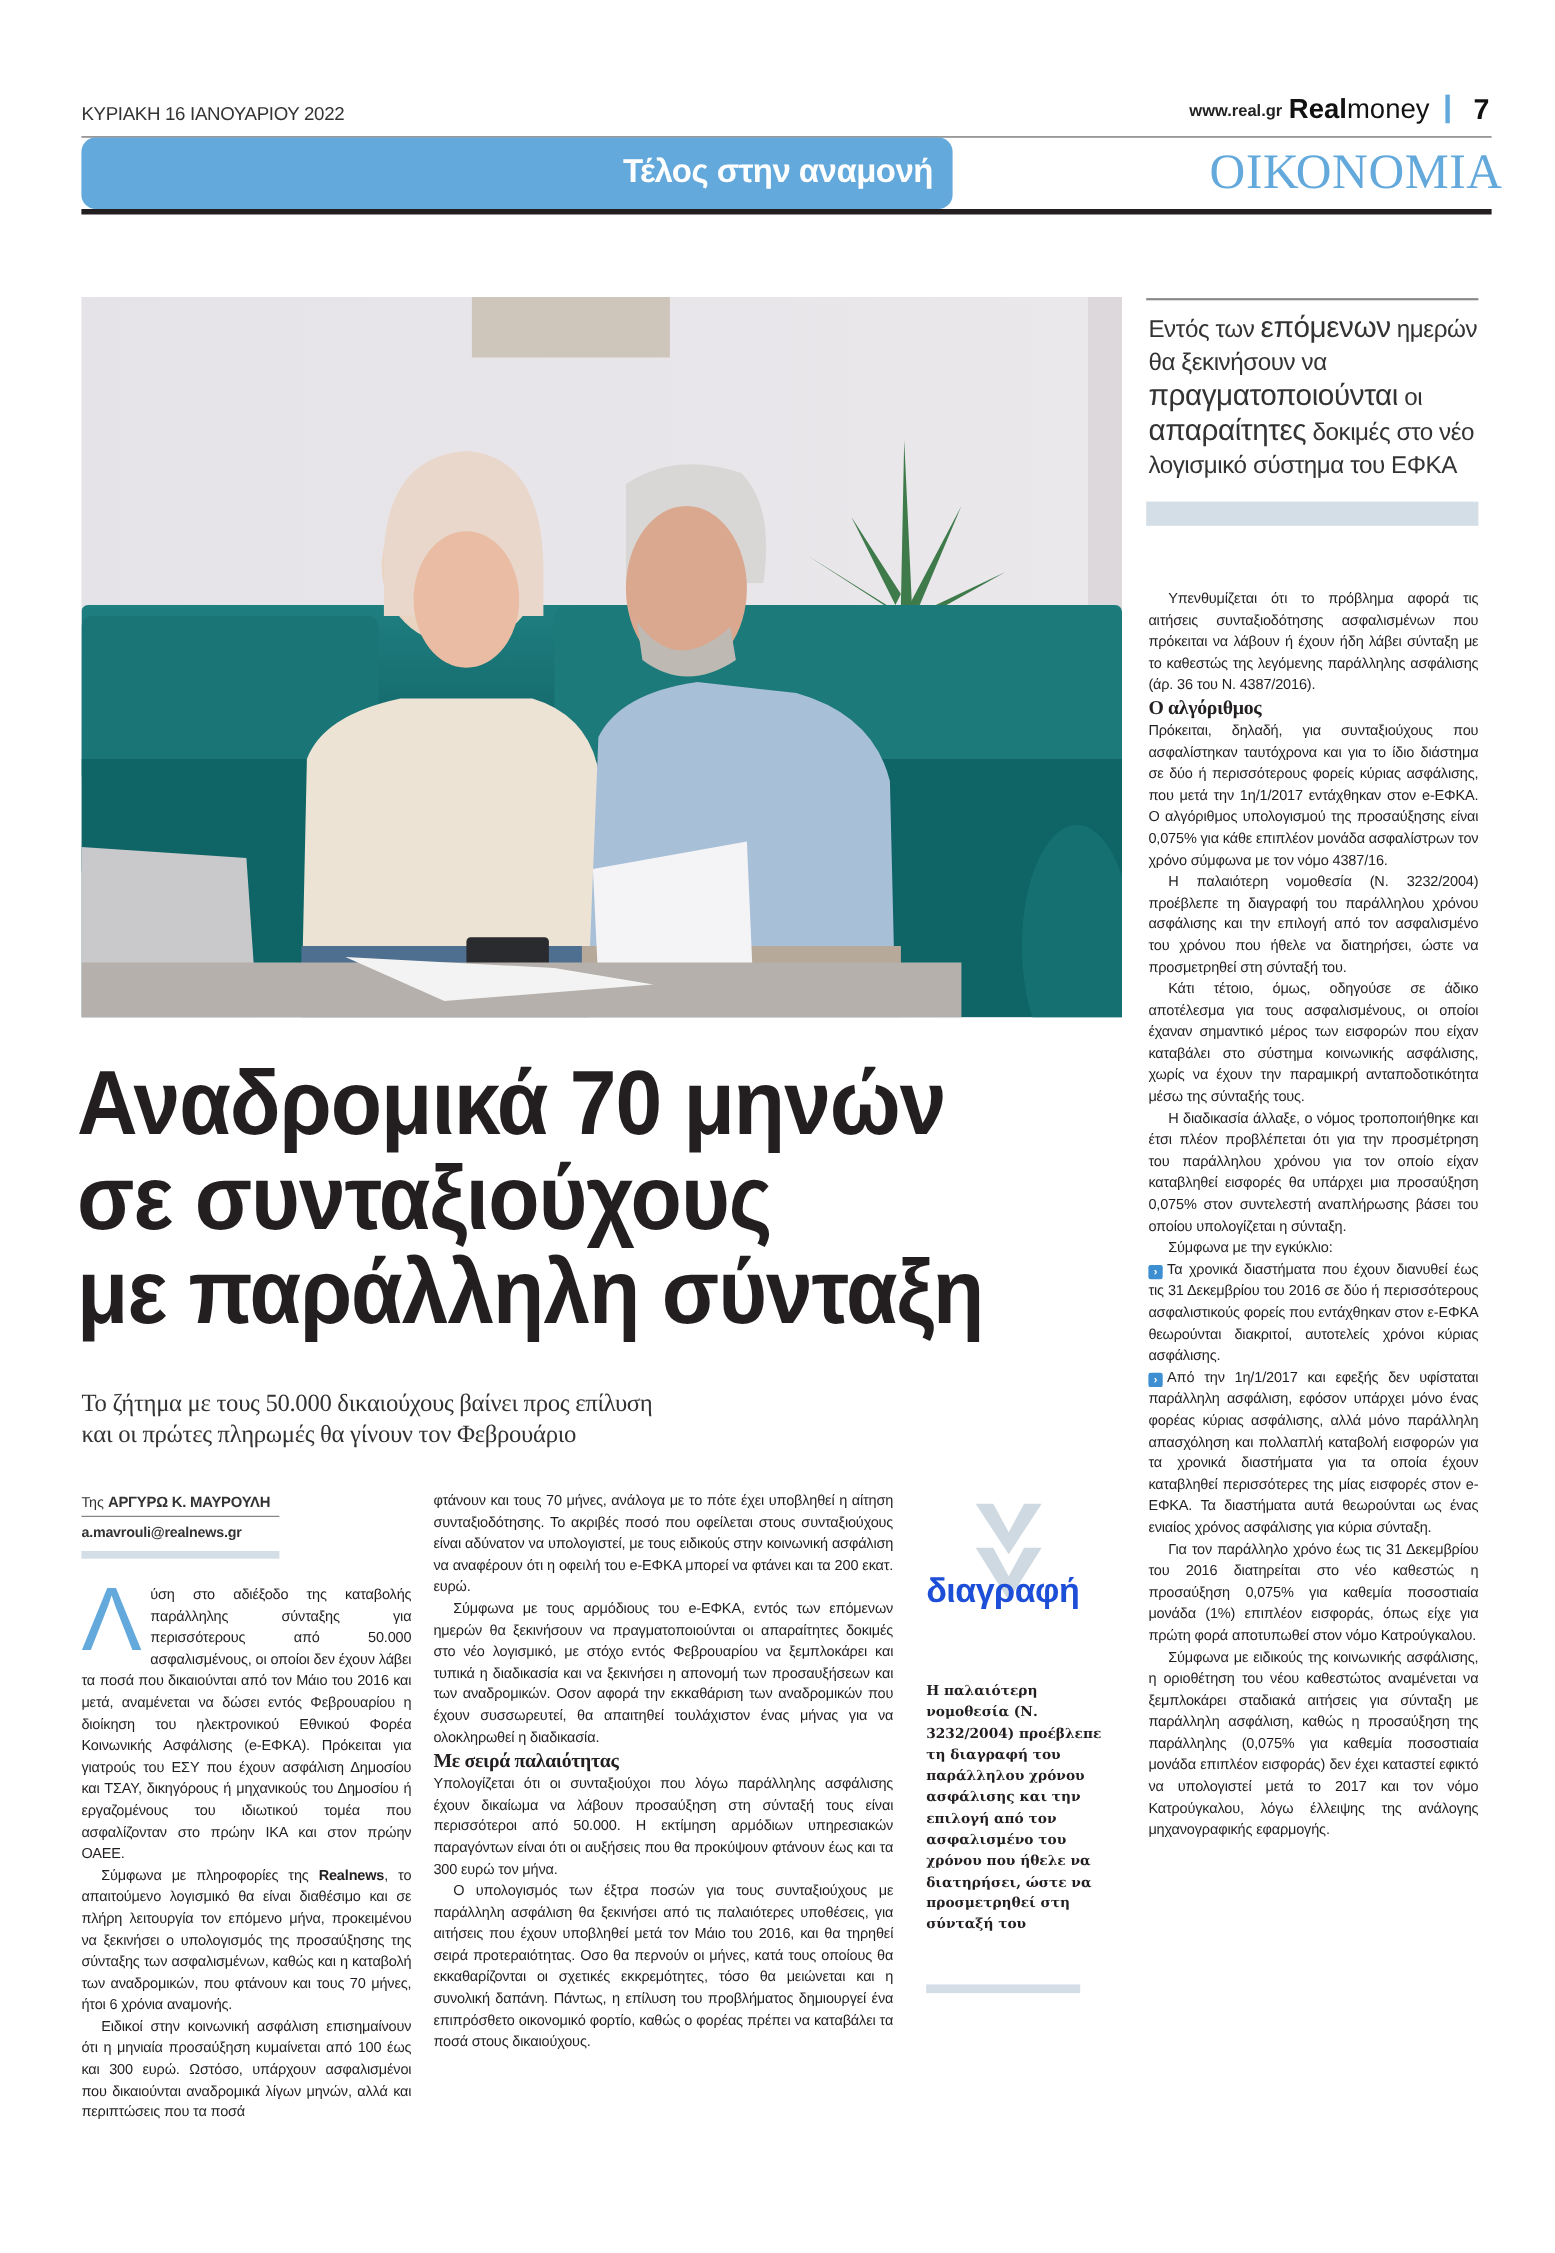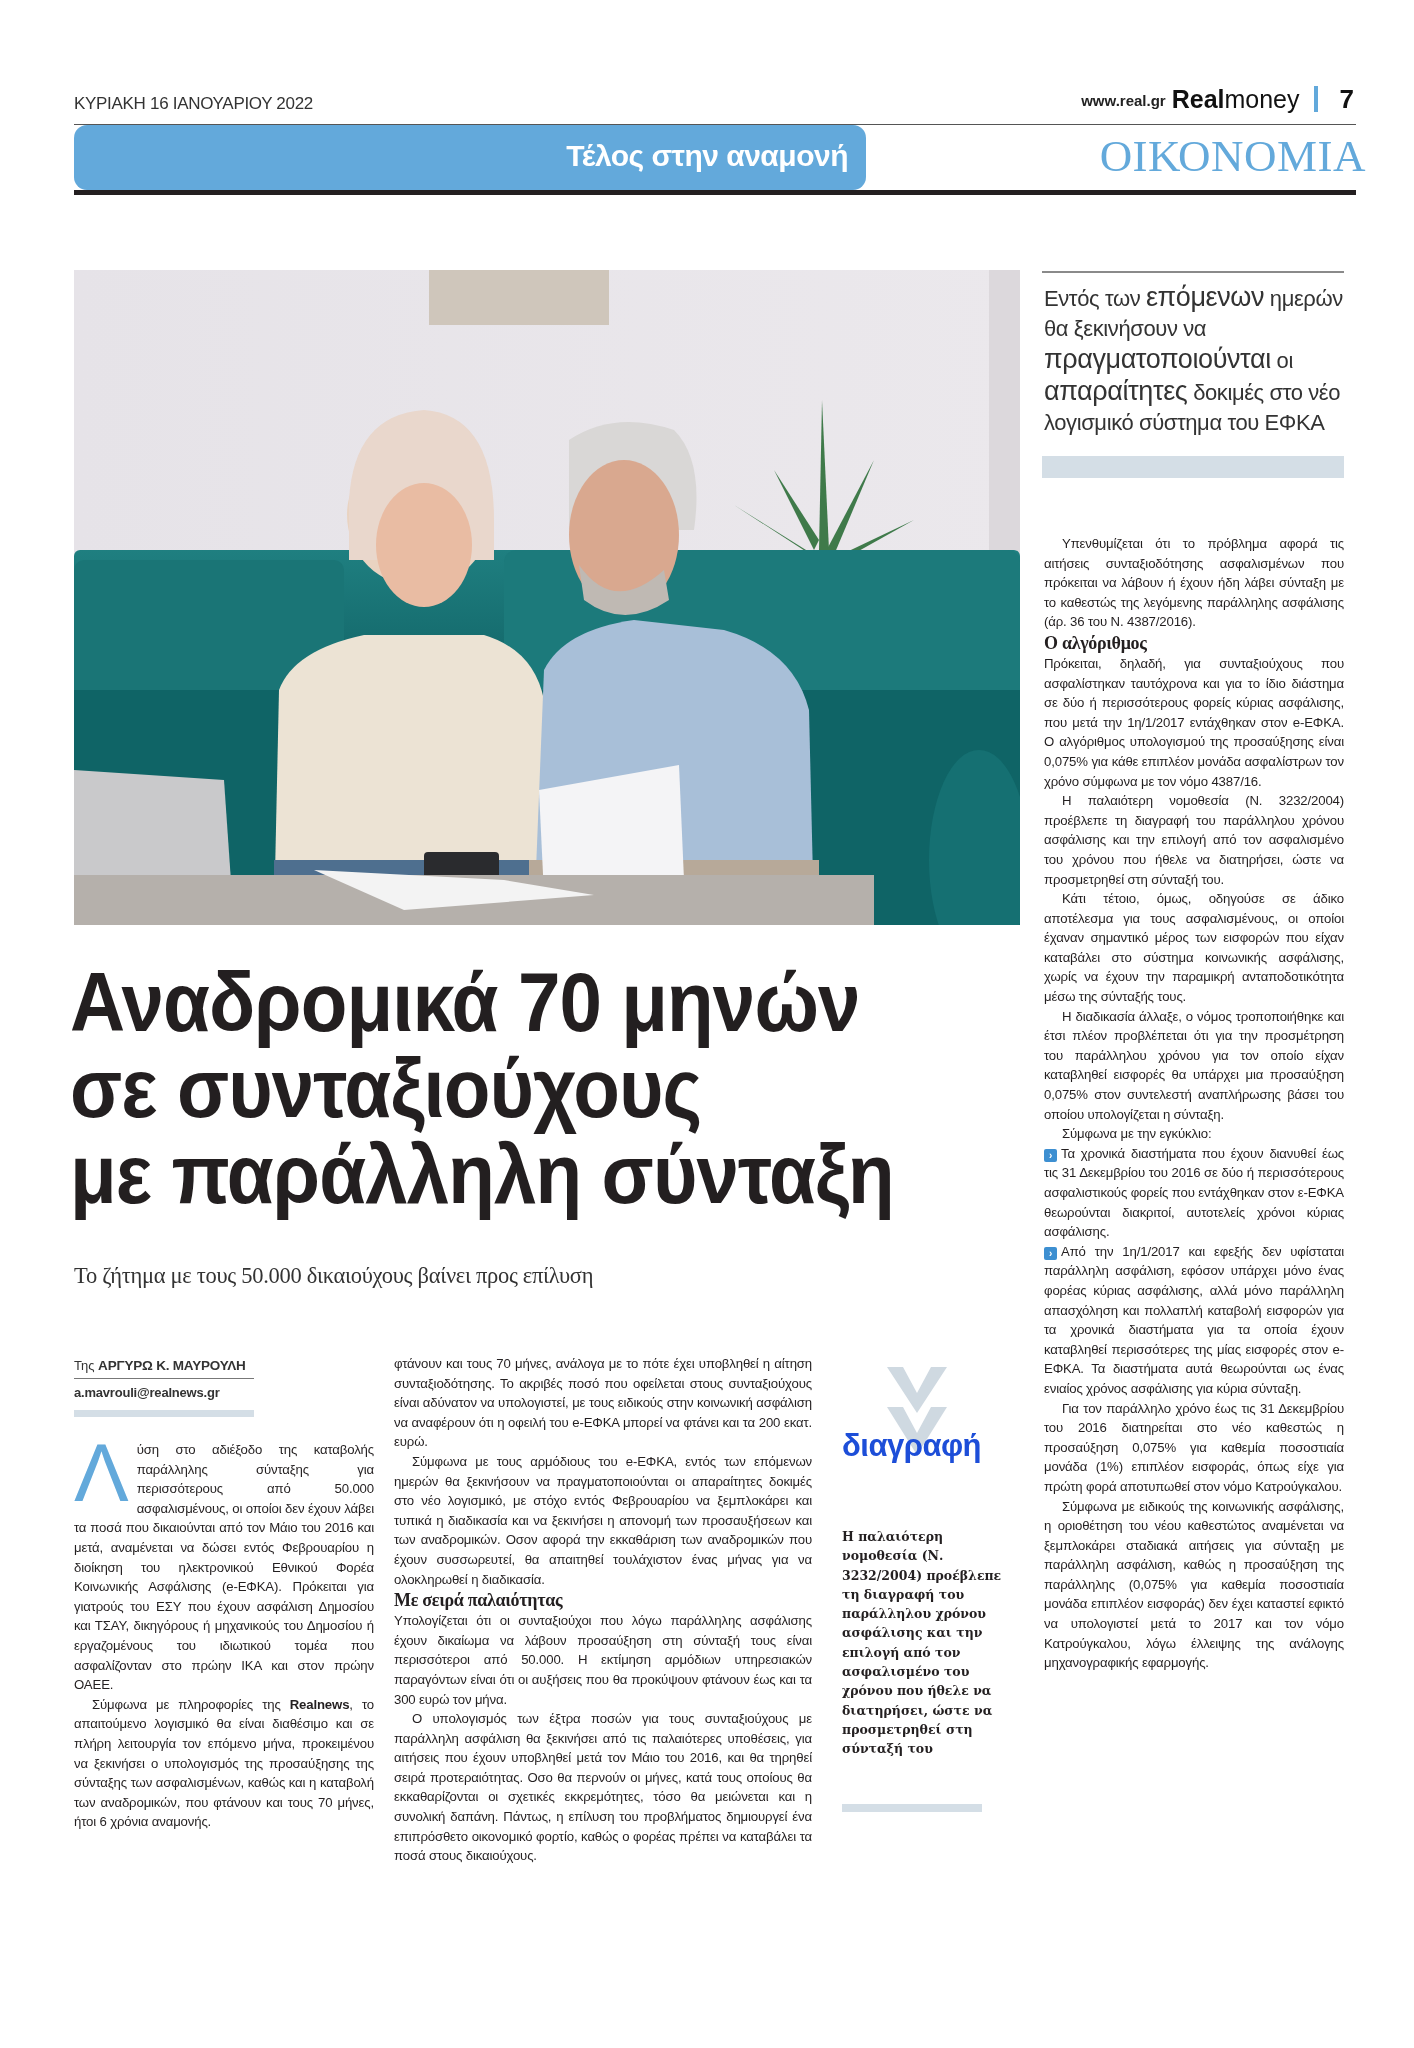--- a/index.html
+++ b/index.html
@@ -151,32 +151,34 @@
   <p>Σύμφωνα με ειδικούς της κοινωνικής ασφάλισης, η οριοθέτηση του νέου καθεστώτος αναμένεται να ξεμπλοκάρει σταδιακά αιτήσεις για σύνταξη με παράλληλη ασφάλιση, καθώς η προσαύξηση της παράλληλης (0,075% για καθεμία ποσοστιαία μονάδα επιπλέον εισφοράς) δεν έχει καταστεί εφικτό να υπολογιστεί μετά το 2017 και τον νόμο Κατρούγκαλου, λόγω έλλειψης της ανάλογης μηχανογραφικής εφαρμογής.</p>
 </div>
 
 <h1 class="headline">
   <div>Αναδρομικά 70 μηνών</div>
   <div>σε συνταξιούχους</div>
   <div>με παράλληλη σύνταξη</div>
 </h1>
 <div class="subhead">
   <div>Το ζήτημα με τους 50.000 δικαιούχους βαίνει προς επίλυση</div>
+  <div>και οι πρώτες πληρωμές θα γίνουν τον Φεβρουάριο</div>
 </div>
 
 <div class="byline">
   <div class="by"><span>Της</span> <b>ΑΡΓΥΡΩ Κ. ΜΑΥΡΟΥΛΗ</b></div>
   <div class="rule"></div>
   <div class="email">a.mavrouli@realnews.gr</div>
   <div class="bar"></div>
 </div>
 
 <div class="col col-left">
   <p class="noindent"><span class="dropcap">Λ</span><span>ύση στο αδιέξοδο της καταβολής παράλληλης σύνταξης για περισσότερους από 50.000 ασφαλισμένους, οι οποίοι δεν έχουν λάβει τα ποσά που δικαιούνται από τον Μάιο του 2016 και μετά, αναμένεται να δώσει εντός Φεβρουαρίου η διοίκηση του ηλεκτρονικού Εθνικού Φορέα Κοινωνικής Ασφάλισης (e-ΕΦΚΑ). Πρόκειται για γιατρούς του ΕΣΥ που έχουν ασφάλιση Δημοσίου και ΤΣΑΥ, δικηγόρους ή μηχανικούς του Δημοσίου ή εργαζομένους του ιδιωτικού τομέα που ασφαλίζονταν στο πρώην ΙΚΑ και στον πρώην ΟΑΕΕ.</span></p>
   <p><span>Σύμφωνα με πληροφορίες της </span><b>Realnews</b><span>, το απαιτούμενο λογισμικό θα είναι διαθέσιμο και σε πλήρη λειτουργία τον επόμενο μήνα, προκειμένου να ξεκινήσει ο υπολογισμός της προσαύξησης της σύνταξης των ασφαλισμένων, καθώς και η καταβολή των αναδρομικών, που φτάνουν και τους 70 μήνες, ήτοι 6 χρόνια αναμονής.</span></p>
+  <p>Ειδικοί στην κοινωνική ασφάλιση επισημαίνουν ότι η μηνιαία προσαύξηση κυμαίνεται από 100 έως και 300 ευρώ. Ωστόσο, υπάρχουν ασφαλισμένοι που δικαιούνται αναδρομικά λίγων μηνών, αλλά και περιπτώσεις που τα ποσά</p>
 </div>
 
 <div class="col col-mid">
   <p class="noindent">φτάνουν και τους 70 μήνες, ανάλογα με το πότε έχει υποβληθεί η αίτηση συνταξιοδότησης. Το ακριβές ποσό που οφείλεται στους συνταξιούχους είναι αδύνατον να υπολογιστεί, με τους ειδικούς στην κοινωνική ασφάλιση να αναφέρουν ότι η οφειλή του e-ΕΦΚΑ μπορεί να φτάνει και τα 200 εκατ. ευρώ.</p>
   <p>Σύμφωνα με τους αρμόδιους του e-ΕΦΚΑ, εντός των επόμενων ημερών θα ξεκινήσουν να πραγματοποιούνται οι απαραίτητες δοκιμές στο νέο λογισμικό, με στόχο εντός Φεβρουαρίου να ξεμπλοκάρει και τυπικά η διαδικασία και να ξεκινήσει η απονομή των προσαυξήσεων και των αναδρομικών. Οσον αφορά την εκκαθάριση των αναδρομικών που έχουν συσσωρευτεί, θα απαιτηθεί τουλάχιστον ένας μήνας για να ολοκληρωθεί η διαδικασία.</p>
   <h3>Με σειρά παλαιότητας</h3>
   <p class="noindent">Υπολογίζεται ότι οι συνταξιούχοι που λόγω παράλληλης ασφάλισης έχουν δικαίωμα να λάβουν προσαύξηση στη σύνταξή τους είναι περισσότεροι από 50.000. Η εκτίμηση αρμόδιων υπηρεσιακών παραγόντων είναι ότι οι αυξήσεις που θα προκύψουν φτάνουν έως και τα 300 ευρώ τον μήνα.</p>
   <p>Ο υπολογισμός των έξτρα ποσών για τους συνταξιούχους με παράλληλη ασφάλιση θα ξεκινήσει από τις παλαιότερες υποθέσεις, για αιτήσεις που έχουν υποβληθεί μετά τον Μάιο του 2016, και θα τηρηθεί σειρά προτεραιότητας. Οσο θα περνούν οι μήνες, κατά τους οποίους θα εκκαθαρίζονται οι σχετικές εκκρεμότητες, τόσο θα μειώνεται και η συνολική δαπάνη. Πάντως, η επίλυση του προβλήματος δημιουργεί ένα επιπρόσθετο οικονομικό φορτίο, καθώς ο φορέας πρέπει να καταβάλει τα ποσά στους δικαιούχους.</p>
 </div>
 

